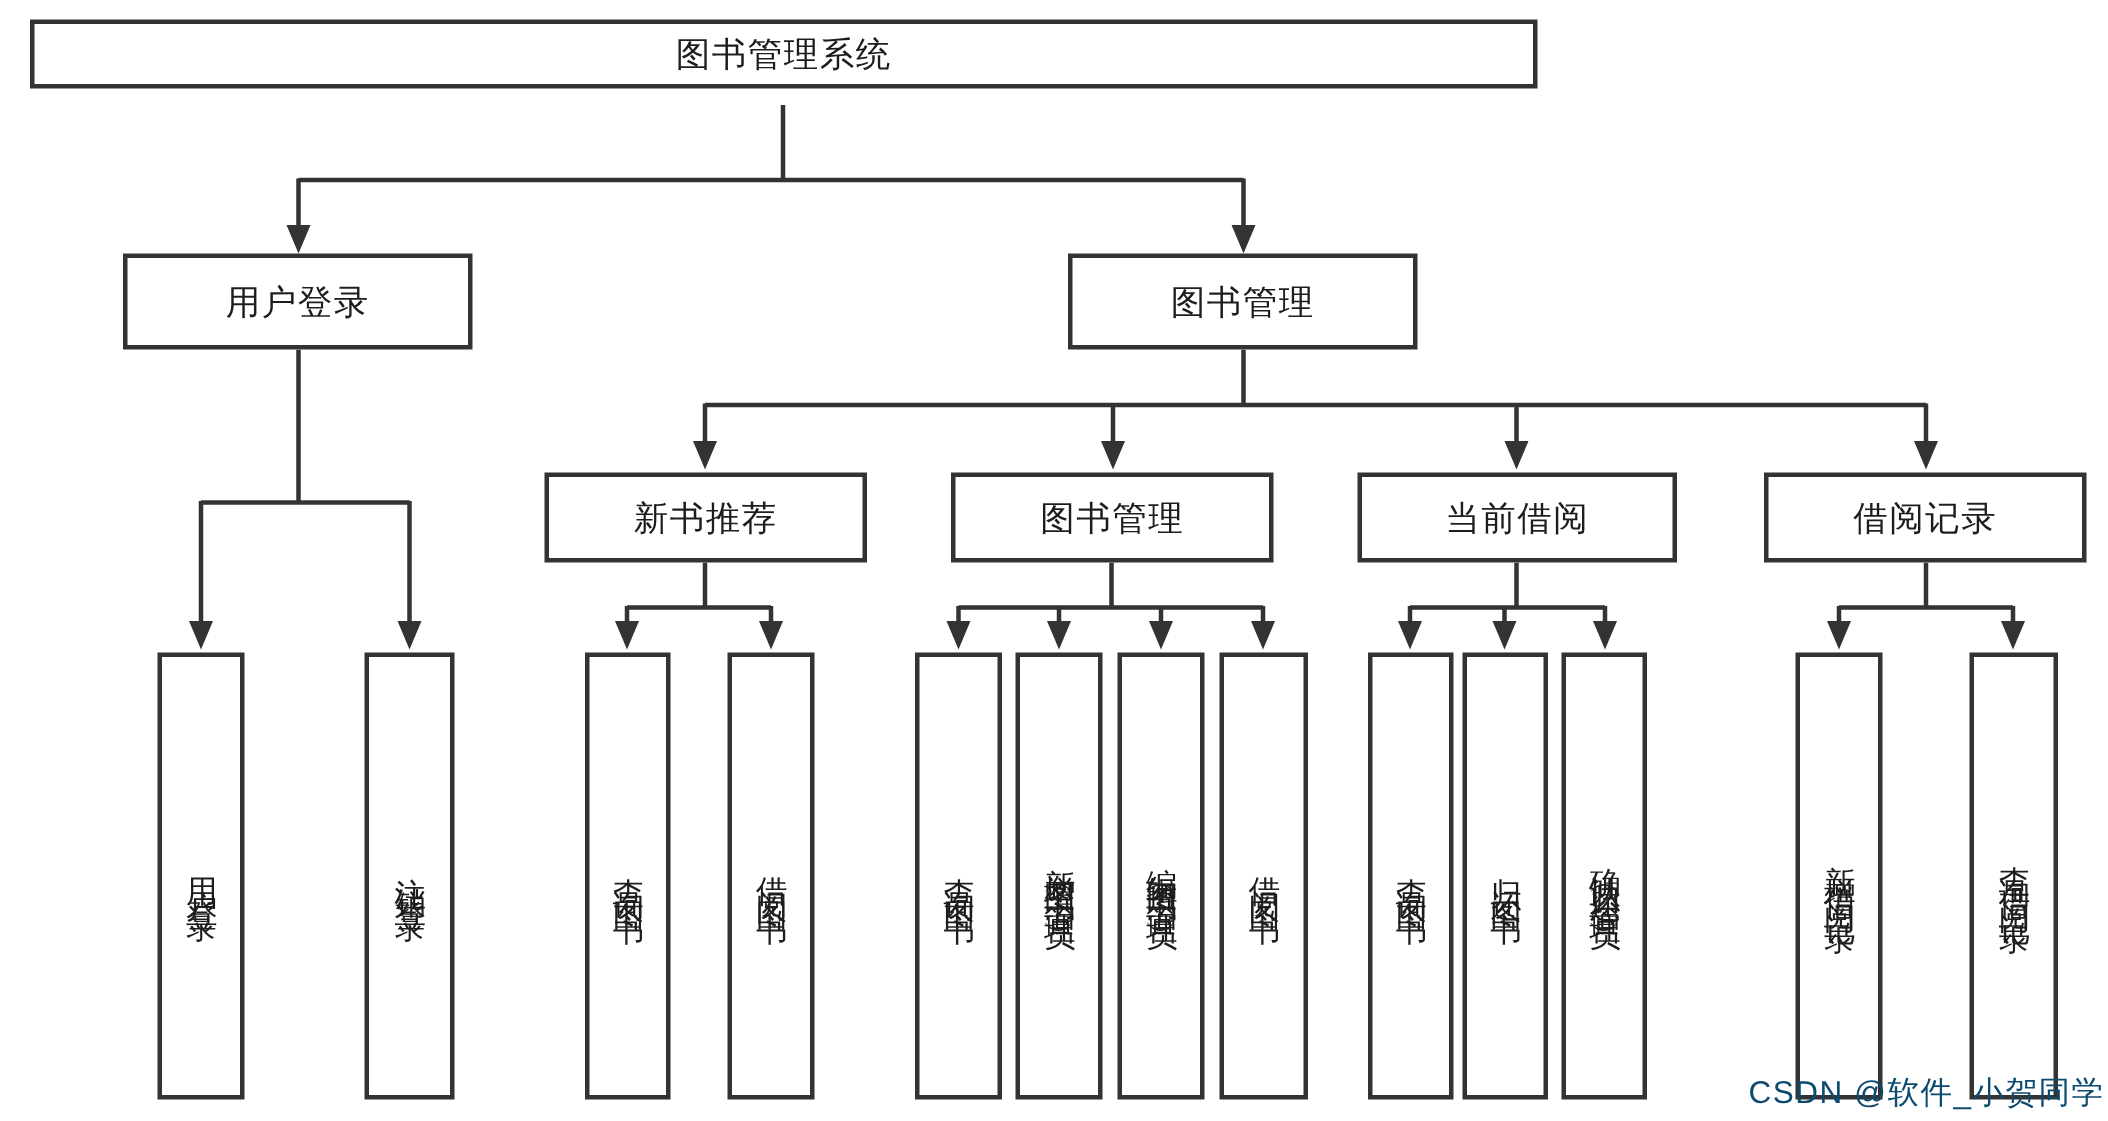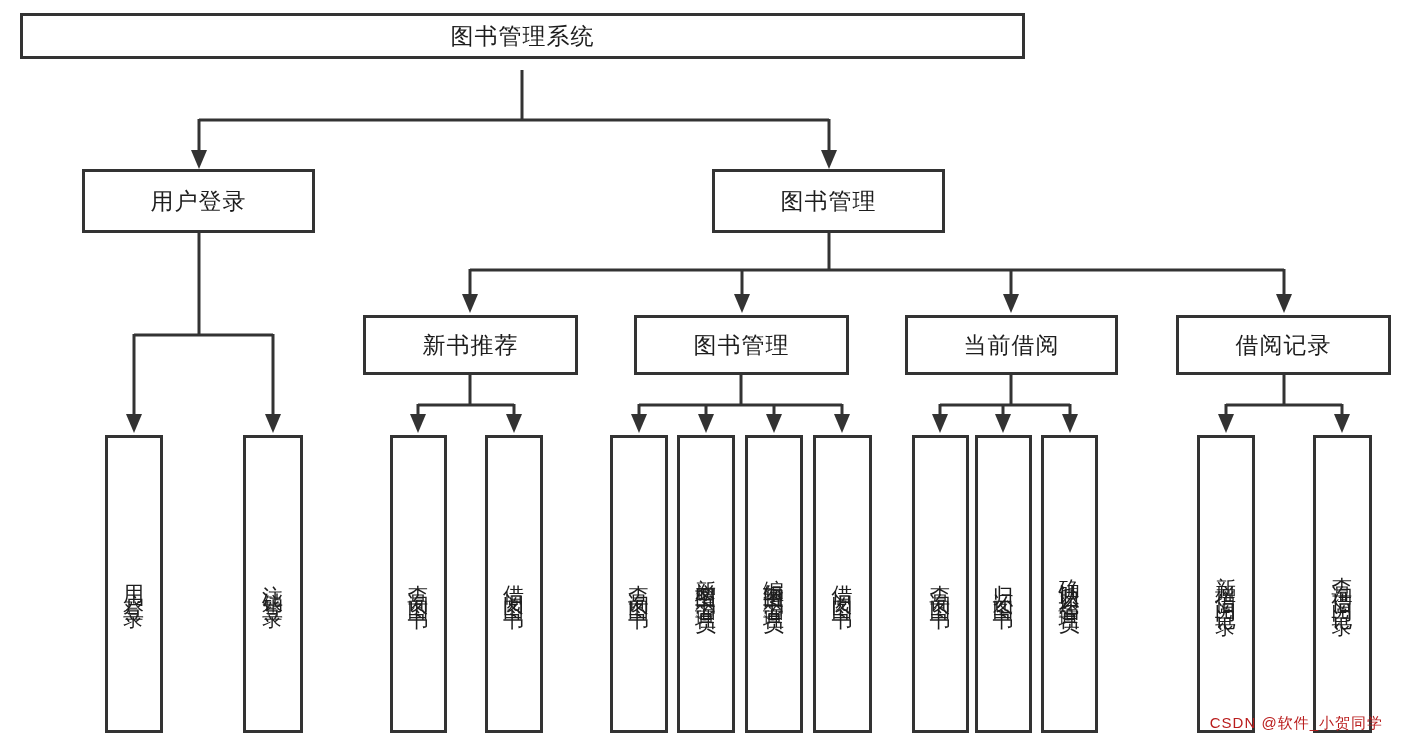--- a/index.html
+++ b/index.html
@@ -13,22 +13,22 @@
     border:3px solid #333333; color:#1d1d1d;
     display:flex; align-items:center; justify-content:center;
   }
   .hbox { font-size:23px; letter-spacing:1px; }
   .vbox { font-size:21px; }
   .vbox .vtext {
     writing-mode:vertical-rl; text-orientation:mixed;
     letter-spacing:8px; line-height:1; white-space:nowrap;
   }
   .watermark {
-    position:absolute; right:22px; top:714px; font-size:15px;
-    color:#b91c1c; letter-spacing:1px; z-index:5; pointer-events:none;
+    position:absolute; right:2px; top:714px; font-size:21px;
+    color:#0c4a6e; letter-spacing:1px; z-index:5; pointer-events:none;
   }
 </style>
 </head>
 <body>
 
 <div class="canvas">
 
   <svg class="wires" viewBox="0 0 1405 747" xmlns="http://www.w3.org/2000/svg">
     <g stroke="#333333" stroke-width="3" fill="none">
       <path d="M522,70 V120"></path>

